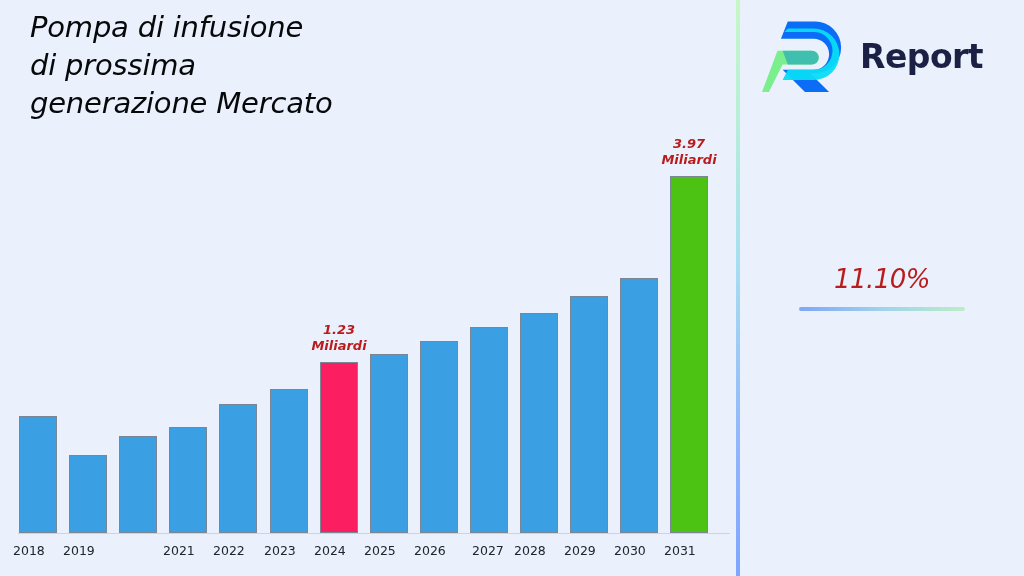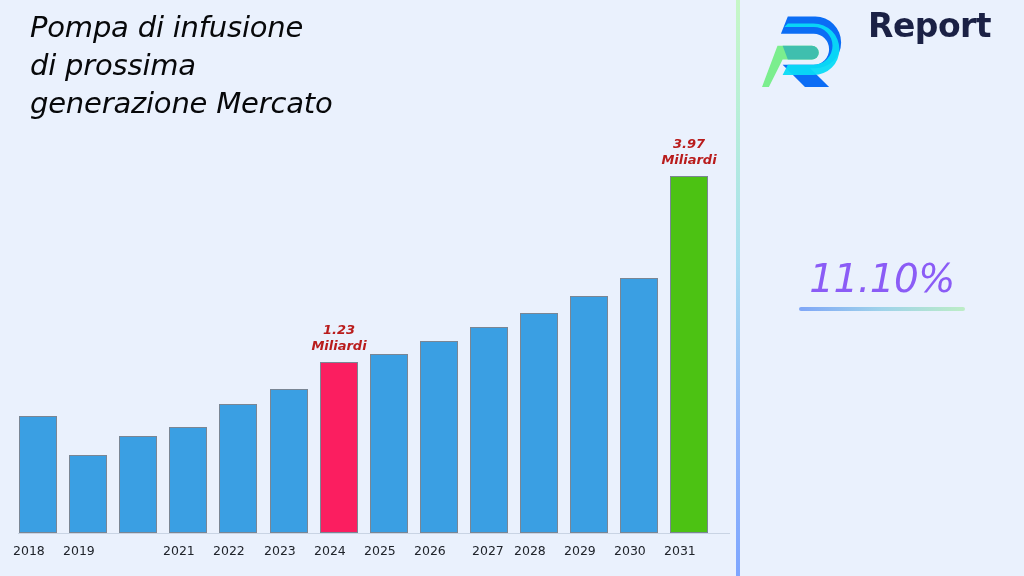--- a/index.html
+++ b/index.html
@@ -114,21 +114,22 @@
     height: 576px;
   }
 
   .logo-wrap {
     position: absolute;
     left: 22px;
     top: 8px;
     width: 250px;
     height: 96px;
     display: flex;
-    gap: 20px;
+    align-items: center;
+    gap: 12px;
   }
 
   .logo-mark {
     width: 86px;
     height: 86px;
     flex: 0 0 86px;
   }
 
   .logo-text {
     font-family: "DejaVu Sans", sans-serif;
@@ -144,23 +145,23 @@
     position: absolute;
     left: 0;
     top: 255px;
     width: 284px;
     text-align: center;
   }
 
   .cagr-value {
     font-family: "DejaVu Sans", sans-serif;
     font-style: italic;
-    font-size: 39px;
+    font-size: 26px;
     line-height: 48px;
-    color: #8b5cf6;
+    color: #b91c1c;
     letter-spacing: -0.5px;
   }
 
   .cagr-rule {
     width: 166px;
     height: 4px;
     margin: 4px auto 5px auto;
     background: linear-gradient(to right, #7fa6f7 0%, #9fd3ea 50%, #bdedc6 100%);
     border-radius: 2px;
   }

